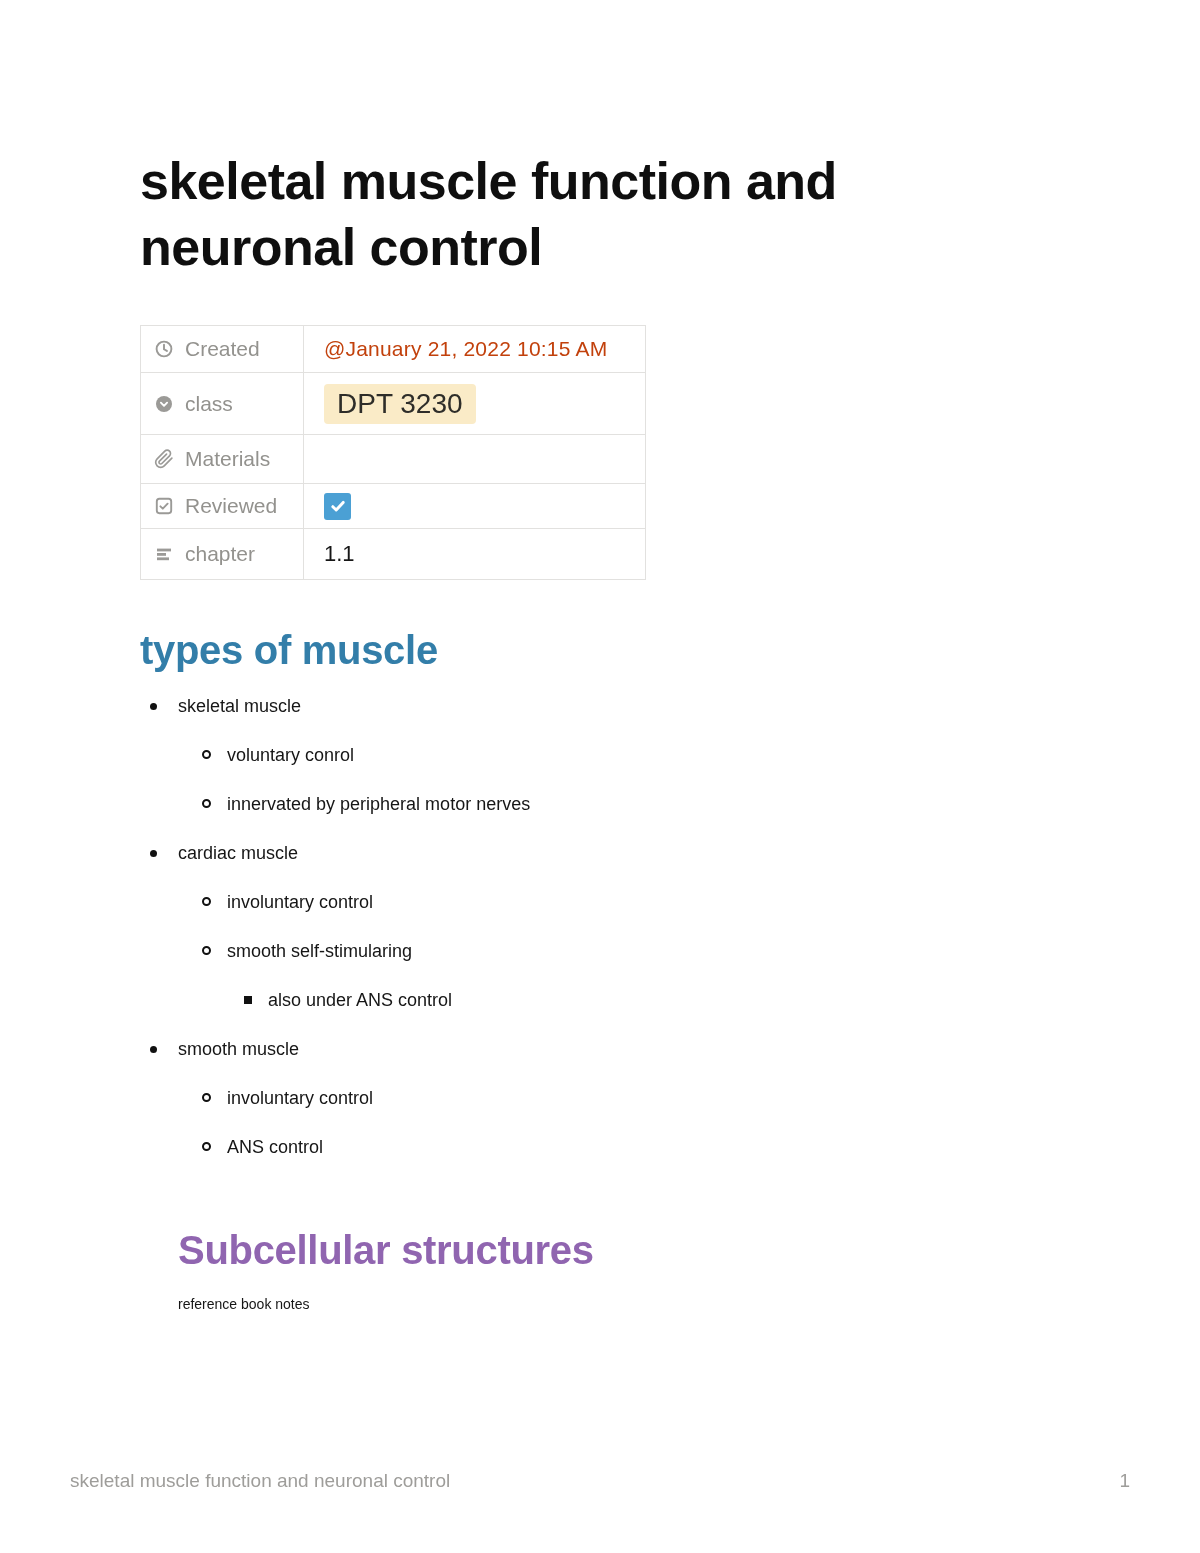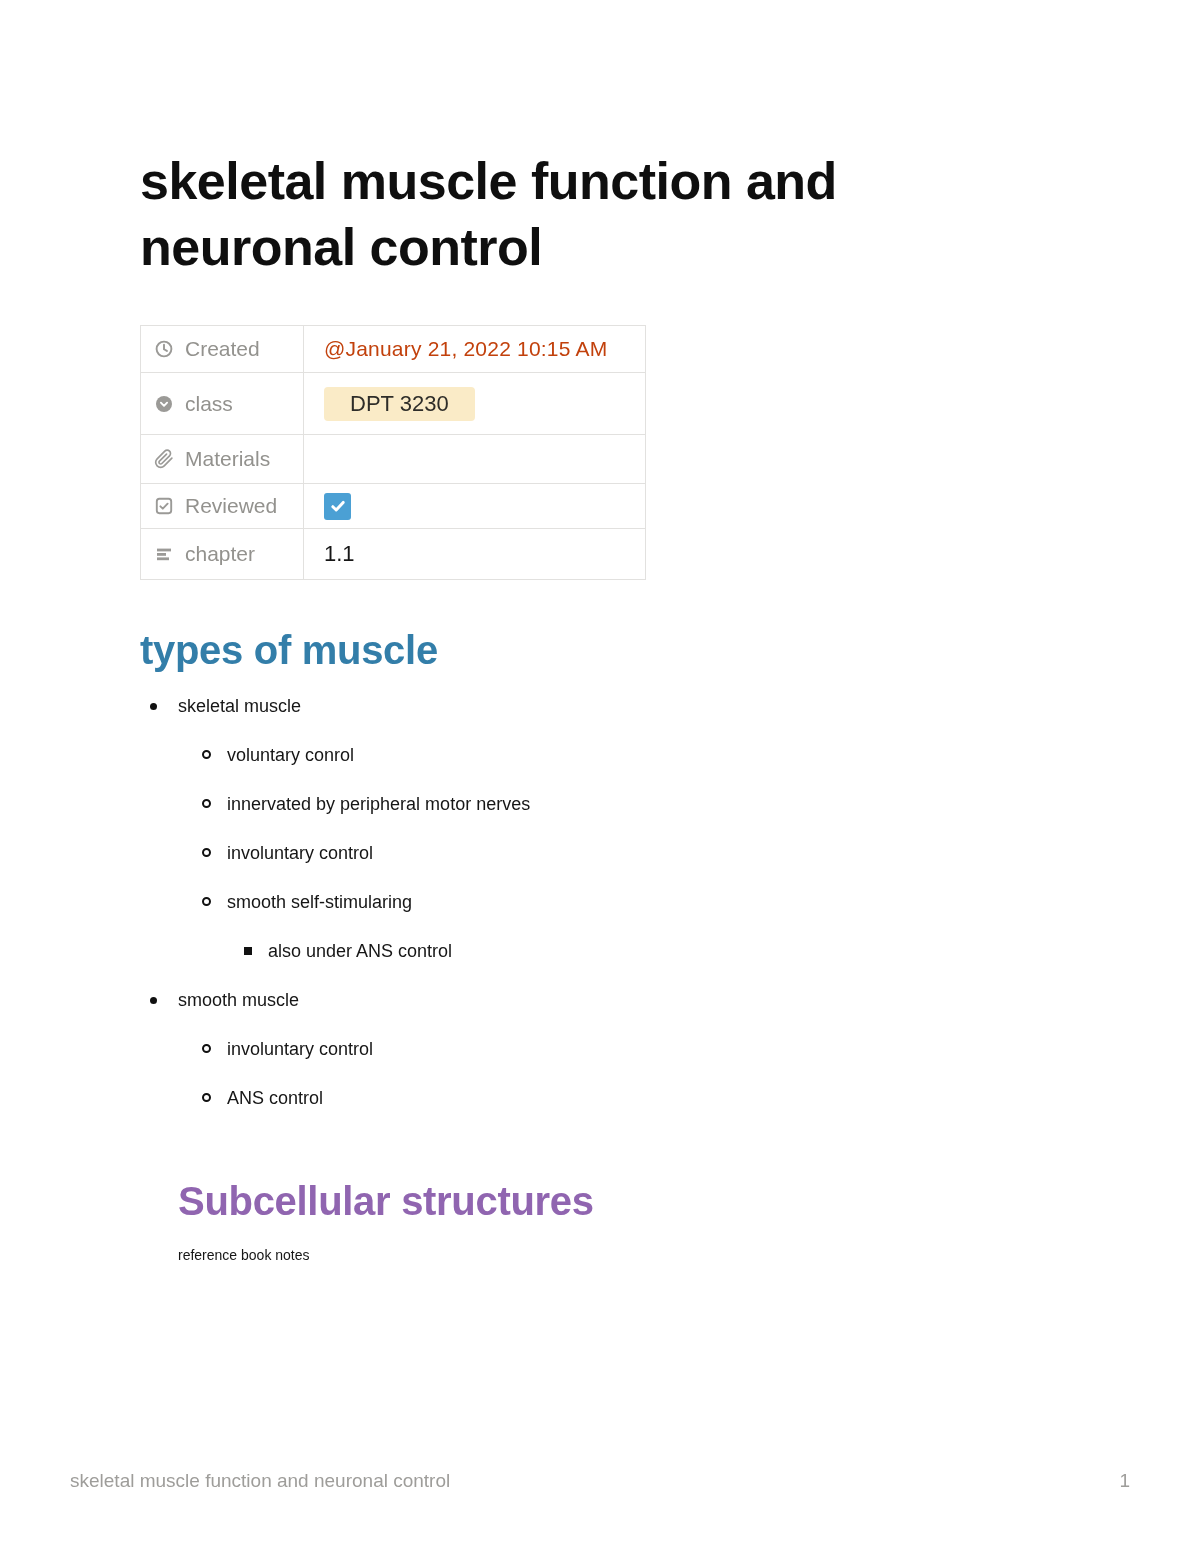--- a/index.html
+++ b/index.html
@@ -20,22 +20,22 @@
   td.prop-label { width:162px; }
   td.prop-value { width:341px; }
   .label-inner { display:flex; align-items:center; gap:11px; padding:8px 6px 8px 13px;
                  color:#93928e; font-size:21px; }
   .label-inner .icon { display:inline-flex; width:20px; height:20px; flex:0 0 20px; }
   .value-inner { padding:8px 8px 8px 20px; }
   .r1 td { height:46px; } .r2 td { height:61px; } .r3 td { height:61px; }
   .r4 td { height:48px; } .r5 td { height:44px; } .r6 td { height:50px; }
 
   .value-date { color:#c2410c; font-size:21px; letter-spacing:0.2px; }
-  .tag { display:inline-block; padding:4px 26px; border-radius:4px;
-         font-size:22px; color:#2e2d29; }
+  .tag { display:inline-block; padding:4px 13px; border-radius:4px;
+         font-size:28px; color:#2e2d29; }
   .tag-yellow { background:#faebc7; }
   .tag-red { background:#fbdfda; }
   .checkbox {
     width:27px; height:27px; background:#4ba0d4; border-radius:3px;
     display:inline-flex; align-items:center; justify-content:center;
   }
   .value-text { font-size:22px; color:#161616; }
 
   
   .h-blue { color:#337ea9; font-size:40px; line-height:48px; font-weight:bold;
@@ -159,20 +159,21 @@
       </tr>
     </tbody>
       </table>
 
     <h2 class="h-blue">types of muscle</h2>
 
     <ul class="blist">
       <li class="lvl1"><span class="b"></span><span>skeletal muscle</span></li>
       <li class="lvl2"><span class="b"></span><span>voluntary conrol</span></li>
       <li class="lvl2"><span class="b"></span><span>innervated by peripheral motor nerves</span></li>
+      <li class="lvl1"><span class="b"></span><span>cardiac muscle</span></li>
       <li class="lvl2"><span class="b"></span><span>involuntary control</span></li>
       <li class="lvl2"><span class="b"></span><span>smooth self-stimularing</span></li>
       <li class="lvl3"><span class="b"></span><span>also under ANS control</span></li>
       <li class="lvl1"><span class="b"></span><span>smooth muscle</span></li>
       <li class="lvl2"><span class="b"></span><span>involuntary control</span></li>
       <li class="lvl2"><span class="b"></span><span>ANS control</span></li>
     </ul>
 
     <h2 class="h-purple">Subcellular structures</h2>
     <p class="note">reference book notes</p>

